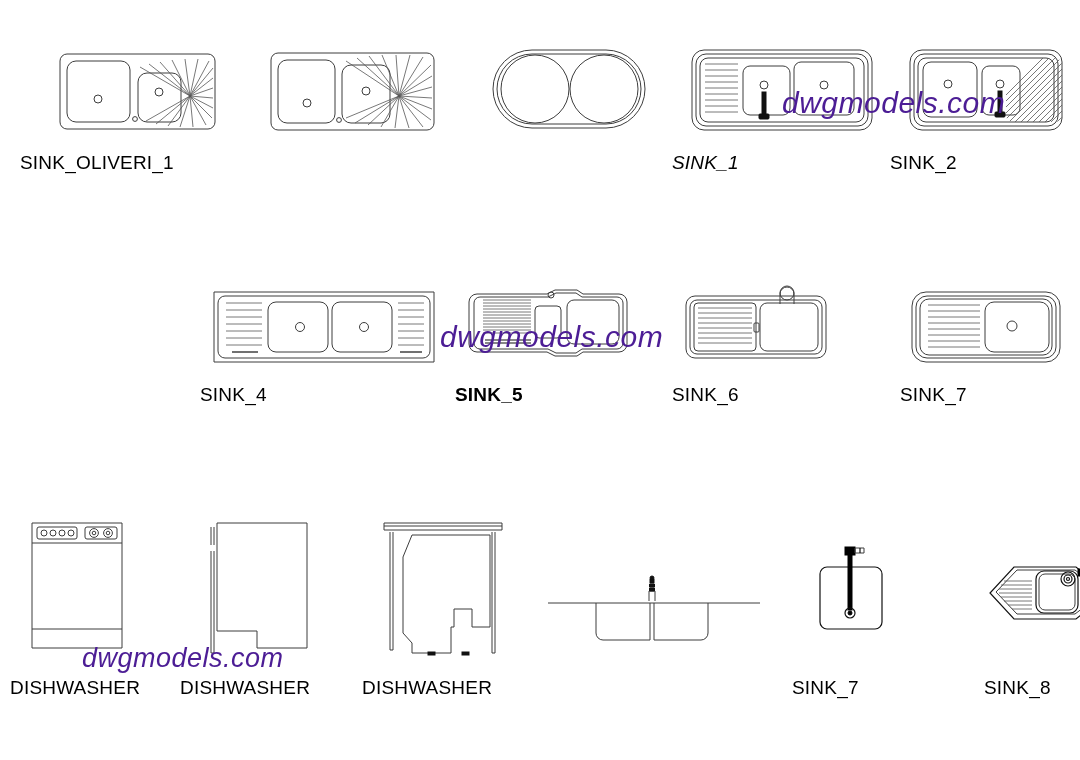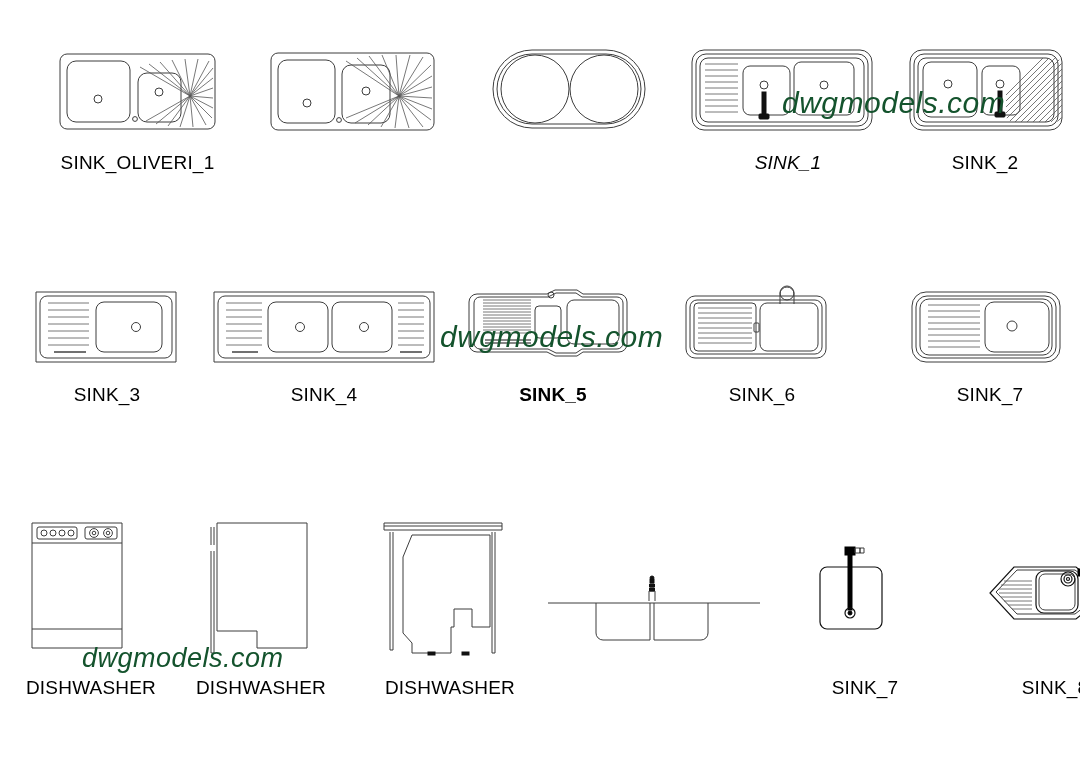--- a/index.html
+++ b/index.html
@@ -25,33 +25,33 @@
   .block {
     position: absolute;
   }
   .block-art {
     position: absolute;
     left: 0; top: 0;
   }
   .block-label {
     position: absolute;
     width: 100%;
-    text-align: center;
+    text-align: left;
     font-family: "Liberation Sans", sans-serif;
     font-size: 19px;
     letter-spacing: 0.2px;
     color: #000000;
     white-space: nowrap;
   }
   .wm {
     position: absolute;
     font-family: "Liberation Sans", sans-serif;
     font-style: italic;
     font-size: 30px;
-    color: #14532d;
+    color: #4c1d95;
     letter-spacing: 0.5px;
     white-space: nowrap;
     pointer-events: none;
   }
   .wm.small {
     font-size: 27px;
   }
   svg { display: block; overflow: visible; }
   svg .ln {
     fill: none;
@@ -230,41 +230,20 @@
           <line x1="82" y1="95" x2="162" y2="15"></line>
           <line x1="76" y1="95" x2="156" y2="15"></line>
         </g>
         <rect class="darkfill" x="108" y="51" width="4" height="21"></rect>
         <rect class="darkfill" x="105" y="72" width="10" height="5" rx="1"></rect>
       </svg>
     </div>
     <div class="block-label" style="top:112px;">SINK_2</div>
   </div>
 
-  <div class="block" style="left:18px; top:282px; width:178px; height:130px;">
-    <div class="block-art">
-      <svg width="178" height="90" viewBox="0 0 178 90">
-        <rect class="ln" x="18" y="10" width="140" height="70"></rect>
-        <rect class="ln" x="22" y="14" width="132" height="62" rx="7"></rect>
-        <rect class="ln" x="78" y="20" width="66" height="50" rx="8"></rect>
-        <circle class="ln" cx="118" cy="45" r="4.5"></circle>
-        <g class="thin">
-          <line x1="30" y1="21" x2="71" y2="21"></line>
-          <line x1="30" y1="28" x2="71" y2="28"></line>
-          <line x1="30" y1="35" x2="71" y2="35"></line>
-          <line x1="30" y1="42" x2="71" y2="42"></line>
-          <line x1="30" y1="49" x2="71" y2="49"></line>
-          <line x1="30" y1="56" x2="71" y2="56"></line>
-          <line x1="30" y1="63" x2="71" y2="63"></line>
-        </g>
-        <line class="dark" x1="36" y1="70" x2="68" y2="70"></line>
-      </svg>
-    </div>
-    <div class="block-label" style="top:102px;">SINK_3</div>
-  </div>
 
   <div class="block" style="left:200px; top:282px; width:248px; height:130px;">
     <div class="block-art">
       <svg width="248" height="90" viewBox="0 0 248 90">
         <rect class="ln" x="14" y="10" width="220" height="70"></rect>
         <rect class="ln" x="18" y="14" width="212" height="62" rx="7"></rect>
         <rect class="ln" x="68" y="20" width="60" height="50" rx="8"></rect>
         <rect class="ln" x="132" y="20" width="60" height="50" rx="8"></rect>
         <circle class="ln" cx="100" cy="45" r="4.5"></circle>
         <circle class="ln" cx="164" cy="45" r="4.5"></circle>

